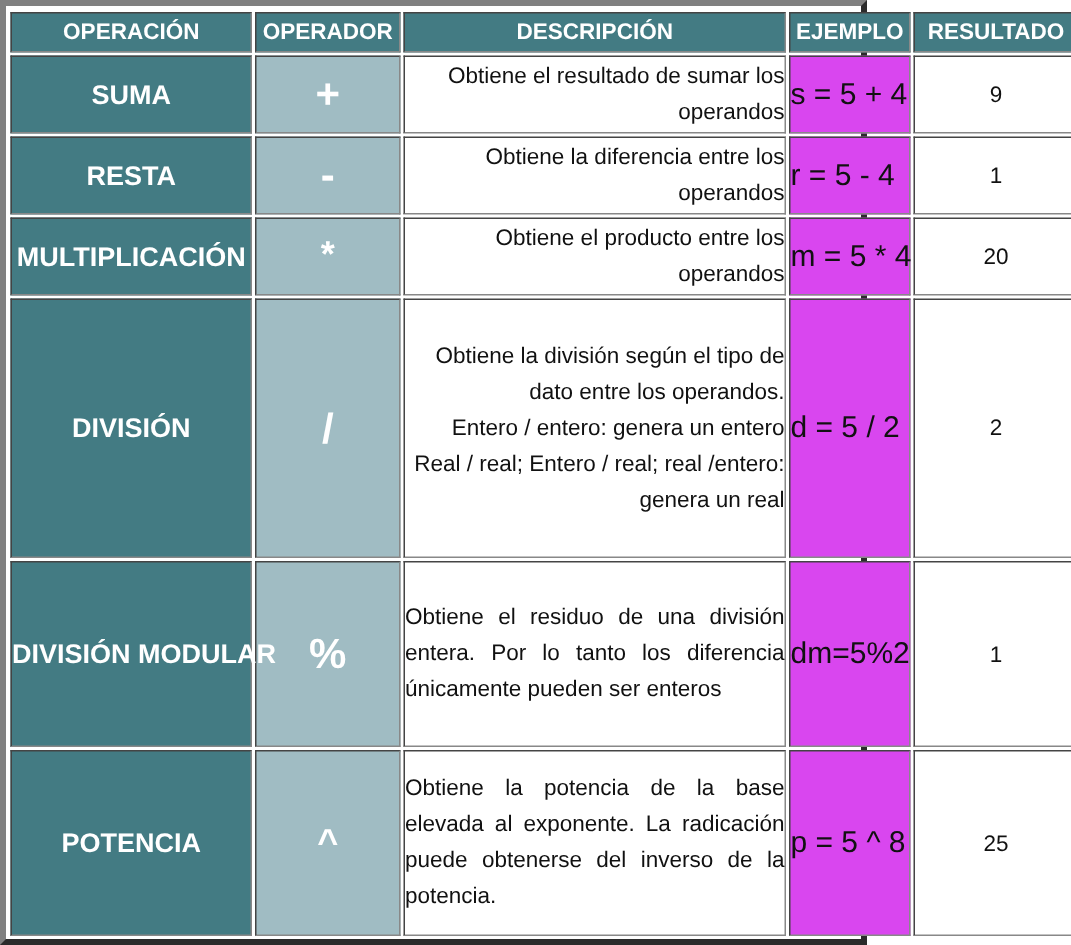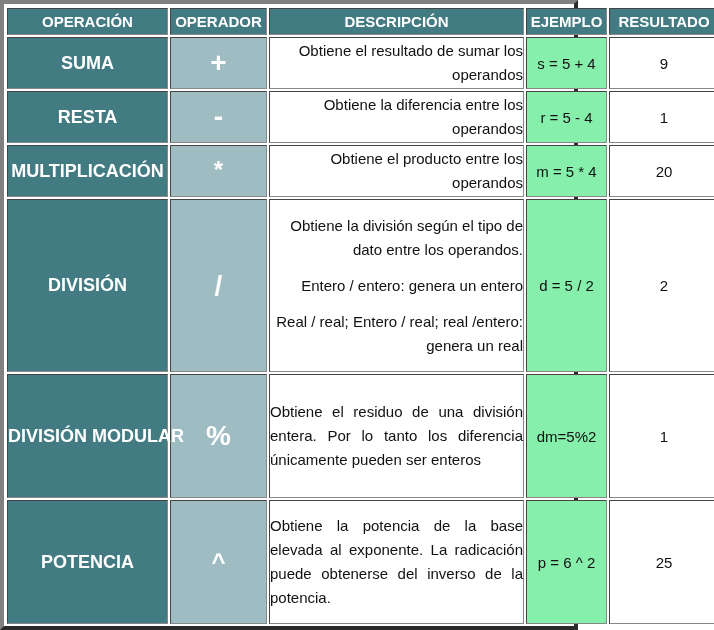--- a/index.html
+++ b/index.html
@@ -77,28 +77,27 @@
       padding: 0 2px 0 2px;
       text-align: right;
     }
     td.desc.justify {
       text-align: justify;
     }
     td.desc p {
       margin: 0;
     }
     td.desc p + p {
-      margin-top: 12px;
     }
     td.example {
-      background: #86efac;
+      background: #d946ef;
       color: #111111;
-      font-size: 15px;
+      font-size: 20px;
       padding-left: 2px;
-      text-align: center;
+      text-align: left;
       white-space: nowrap;
     }
     td.result {
       background: #ffffff;
       color: #111111;
       font-size: 15px;
       text-align: center;
     }
     tr.r-suma td { height: 52px; }
     tr.r-resta td { height: 52px; }
@@ -175,18 +174,18 @@
         </td>
         <td class="example">dm=5%2</td>
         <td class="result">1</td>
       </tr>
       <tr class="r-pot">
         <td class="op-name">POTENCIA</td>
         <td class="op-sym" style="font-size:24px;">^</td>
         <td class="desc justify">
           <p>Obtiene la potencia de la base elevada al exponente. La radicación puede obtenerse del inverso de la potencia.</p>
         </td>
-        <td class="example">p = 6 ^ 2</td>
+        <td class="example">p = 5 ^ 8</td>
         <td class="result">25</td>
       </tr>
     </tbody>
   </table>
 </div>
 
 </body></html>

